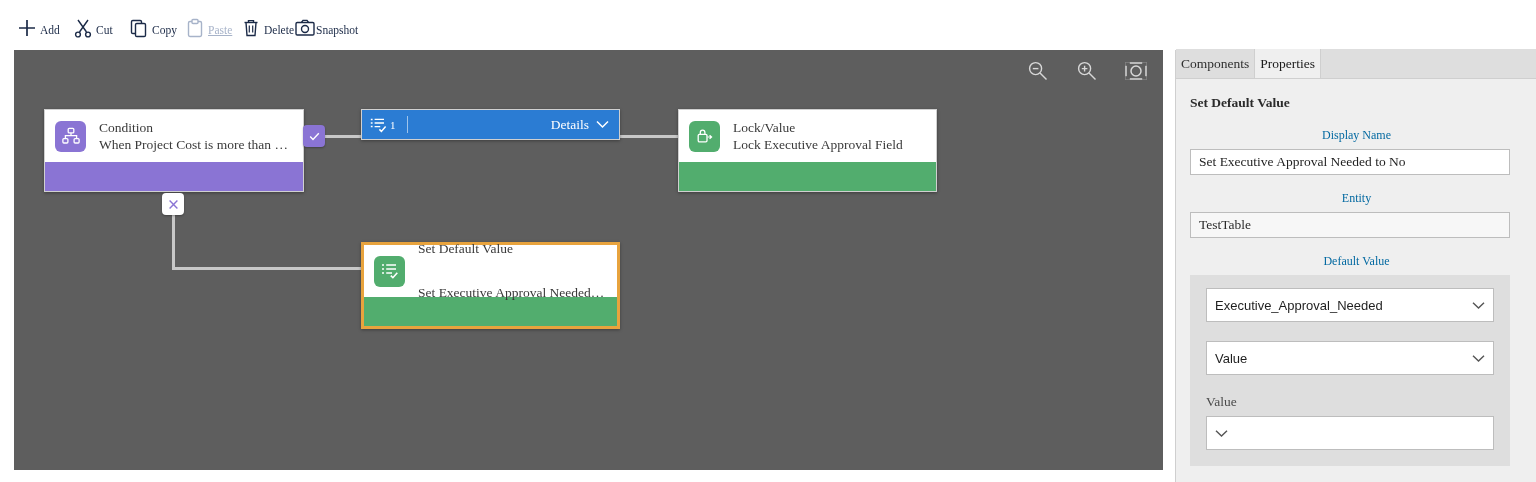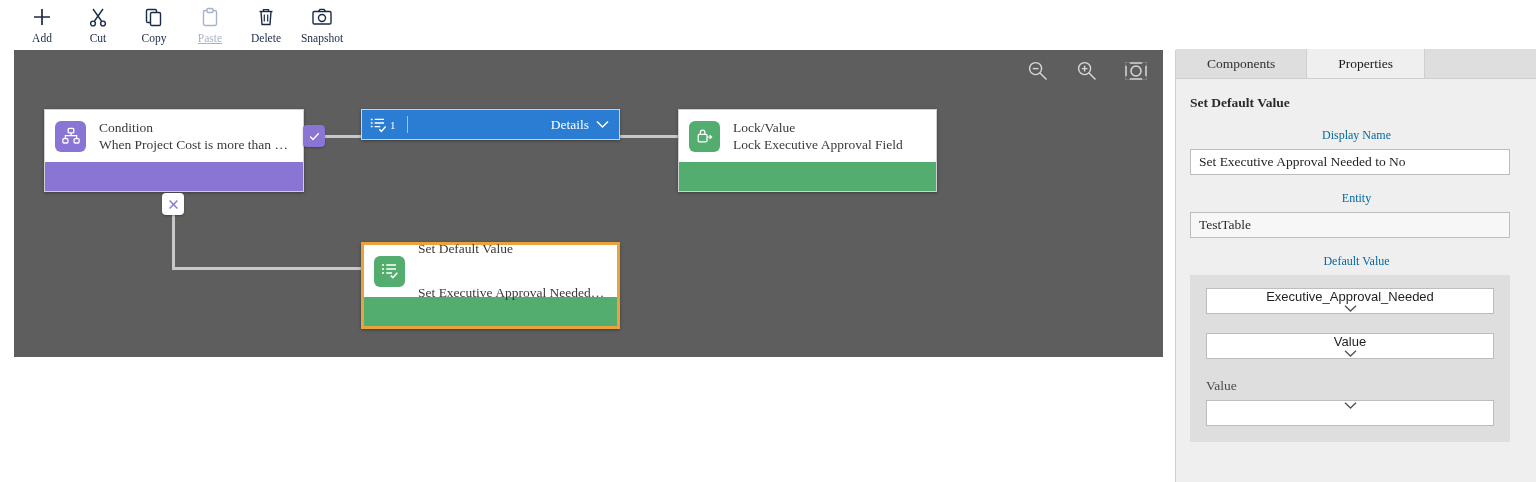--- a/index.html
+++ b/index.html
@@ -12,21 +12,21 @@
 
   
   #toolbar {
     position: absolute; left: 0; top: 0;
     width: 1536px; height: 50px;
     background: #ffffff;
     display: flex; align-items: flex-start;
   }
   .tool-btn {
     width: 56px; height: 50px;
-    display: flex; flex-direction: column;
+    display: flex; flex-direction: row;
     align-items: center; justify-content: flex-start;
     padding-top: 6px;
     cursor: pointer; user-select: none;
   }
   .tool-ico {
     height: 22px; width: 26px;
     display: flex; align-items: center; justify-content: center;
     color: #1b2a47;
   }
   .tool-ico svg { display: block; }
@@ -35,21 +35,21 @@
     margin-top: 4px; line-height: 12px;
     font-family: "Liberation Serif", serif;
     white-space: nowrap;
   }
   .tool-btn.disabled .tool-ico { color: #a7b3c9; }
   .tool-btn.disabled .tool-lbl { color: #a7b3c9; text-decoration: underline; }
 
   
   #canvas {
     position: absolute; left: 14px; top: 50px;
-    width: 1149px; height: 307px;
+    width: 1149px; height: 420px;
     background: #5e5e5e;
     overflow: hidden;
   }
   #canvas-tools {
     position: absolute; right: 16px; top: 10px;
     display: flex; align-items: center; gap: 28px;
   }
   .ctool { color: #d8d8d8; cursor: pointer; display:block; }
 
   
@@ -117,21 +117,21 @@
     position: absolute; left: 1175px; top: 50px;
     width: 361px; height: 432px;
     background: #efefef;
     border-left: 1px solid #cfcfcf;
   }
   #tabs {
     height: 29px; display: flex; align-items: flex-end;
     background: #dedede; border-bottom: 1px solid #cfcfcf;
   }
   .tab {
-    height: 29px; padding: 0 31px;
+    height: 29px; padding: 0 5px;
     display: flex; align-items: center;
     font-size: 13.5px; color: #2f2f2f; cursor: pointer;
     background: #dedede;
     border-right: 1px solid #cfcfcf;
   }
   .tab.active { background: #efefef; color:#1a1a1a; }
   .tab-filler { flex: 1; background: #dedede; height: 29px; }
 
   #panel-inner { padding: 16px 13px 0 14px; }
   .panel-h {
@@ -152,24 +152,24 @@
   .text-input.readonly { background: #f7f7f7; color:#2b2b2b; }
   .subpanel {
     width: 320px; background: #dedede;
     padding: 13px 16px 16px 16px;
     margin-top: 1px;
   }
   .select {
     width: 288px; height: 26px;
     border: 1px solid #bdbdbd; background: #ffffff;
     display: flex; align-items: center;
-    padding: 0 8px;
+    padding: 16px 8px;
     font-family: "Liberation Sans", sans-serif;
     font-size: 13px; color: #1f1f1f;
-    cursor: pointer; margin-bottom: 19px; flex-direction: column;
+    cursor: pointer; margin-bottom: 19px;
   }
   .select:last-child { margin-bottom: 0; }
   .select .sv { flex: 1; white-space: nowrap; overflow: hidden; }
   .select .chev { color: #555; display:flex; }
   .sub-label {
     font-size: 13.5px; color: #4a4a4a; margin-bottom: 6px;
   }
 </style>
 </head>
 <body>

